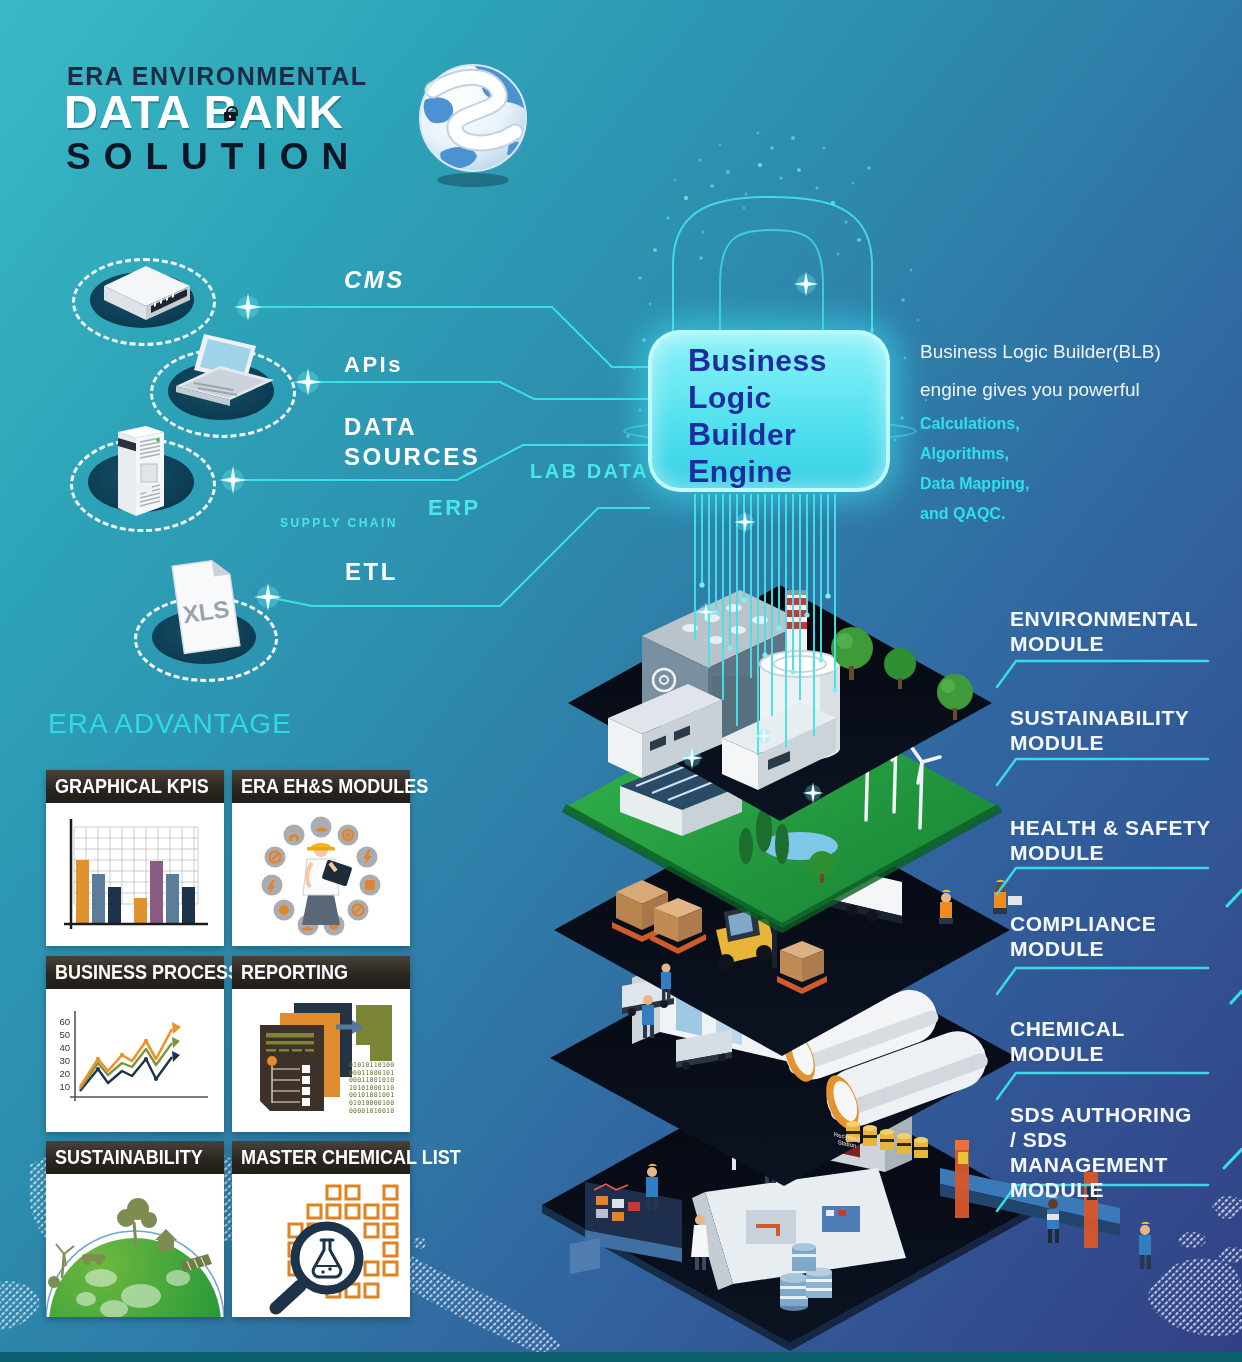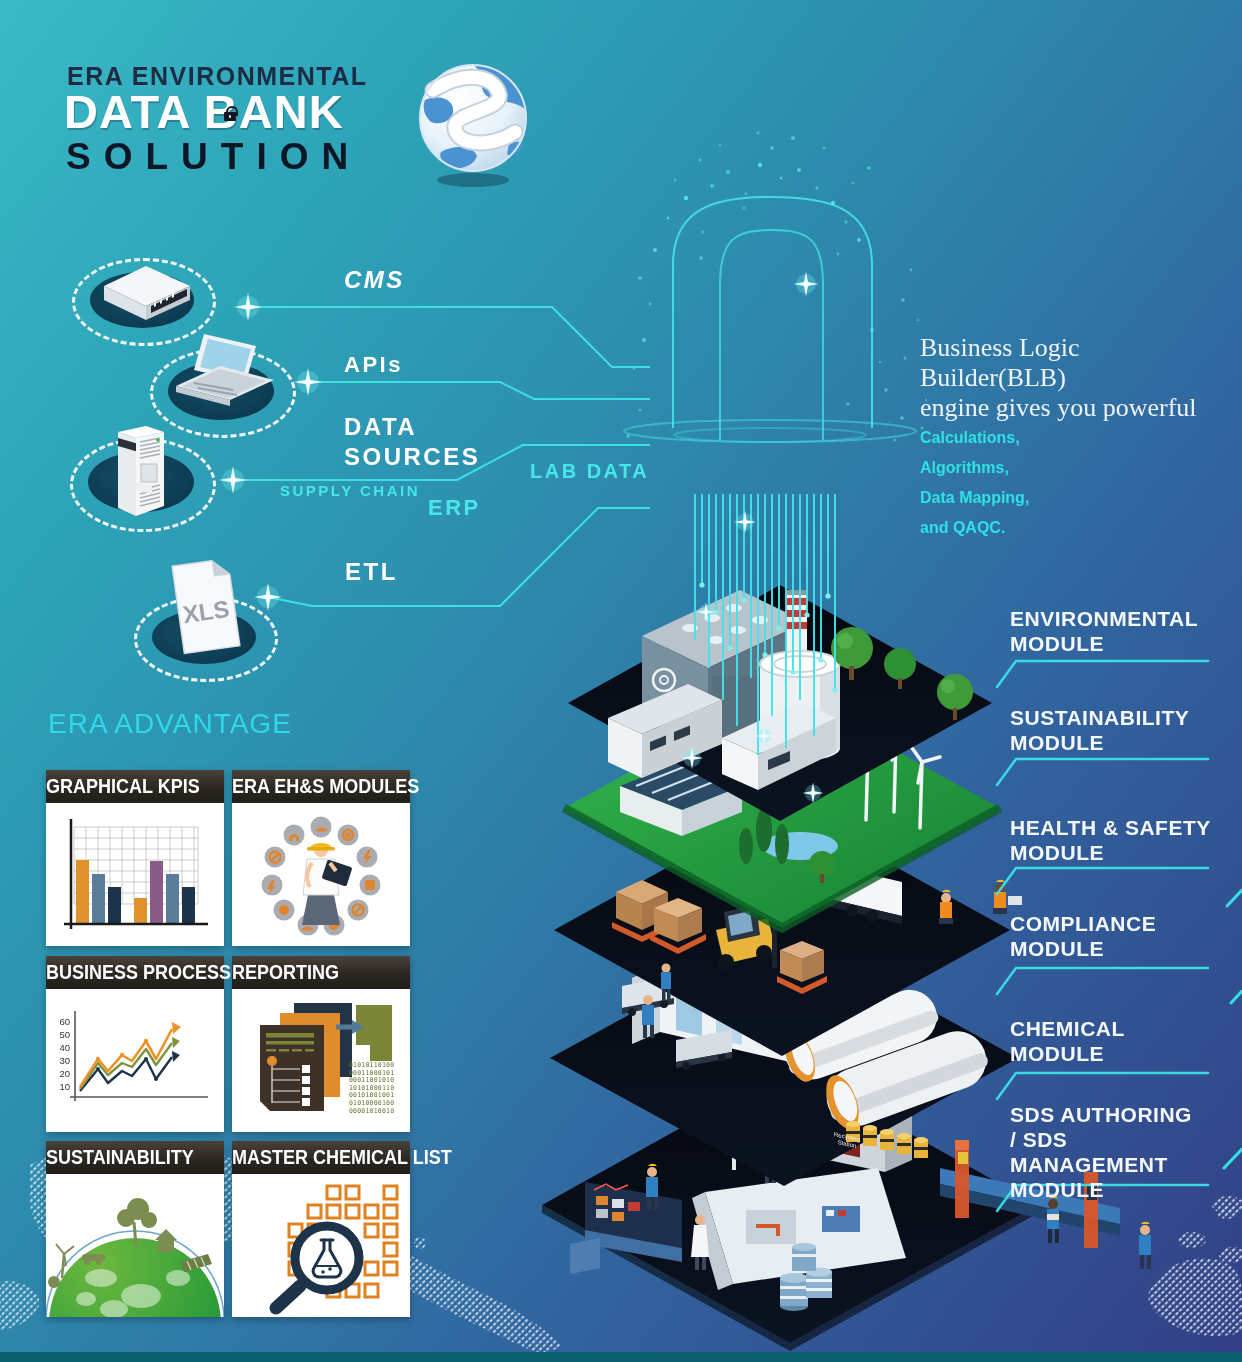--- a/index.html
+++ b/index.html
@@ -18,44 +18,44 @@
   .brand-lock .bodyy{position:absolute;left:0;top:6px;width:12px;height:9px;background:#10151f;border-radius:1px;}
   .brand-lock .hole{position:absolute;left:5px;top:9px;width:2px;height:3px;background:#fff;border-radius:50%;}
   
   .src-label{color:#ffffff;font-weight:700;letter-spacing:2.5px;}
   .lbl-cms{left:344px;top:266px;font-size:24px;font-style:italic;}
   .lbl-apis{left:344px;top:352px;font-size:22px;}
   .lbl-ds{left:344px;top:412px;font-size:24px;line-height:30px;}
   .lbl-etl{left:345px;top:558px;font-size:24px;}
   .cyan-label{color:#49e6e9;font-weight:700;letter-spacing:2.5px;}
   .lbl-lab{left:530px;top:460px;font-size:20px;}
-  .lbl-supply{left:280px;top:482px;font-size:15px;}
+  .lbl-supply{left:280px;top:516px;font-size:12px;}
   .lbl-erp{left:428px;top:495px;font-size:22px;}
   
   .src-ellipse{border:3px dashed #f2f7f9;border-radius:50%;}
   .src-inner{background:radial-gradient(ellipse at 45% 40%,#145067 0%,#0c3a50 75%);border-radius:50%;}
   
   .blb-body{left:648px;top:330px;width:242px;height:162px;border-radius:32px;
     background:linear-gradient(180deg,#8df2f8 0%,#55e2ef 55%,#35cfe4 100%);
     border:4px solid rgba(195,250,253,.95);box-sizing:border-box;
     box-shadow:0 0 34px 8px rgba(64,228,243,.60), inset 0 0 22px rgba(255,255,255,.55);}
   .blb-text{position:absolute;left:36px;top:8px;}
   .blb-line{font-size:30px;line-height:36px;color:#1d2d9d;font-weight:700;letter-spacing:.5px;}
   .blb-line .first{font-weight:800;font-size:32px;}
   .blb-desc{left:920px;top:333px;width:310px;}
-  .desc-white{font-size:26px;line-height:30px;color:#eef3f8;font-family:Liberation Serif, serif;}
+  .desc-white{font-size:19px;line-height:38px;color:#eef3f8;}
   .desc-cyan{font-size:16px;line-height:30px;color:#2fe0e6;font-weight:700;}
   
   .module-label{position:absolute;left:1010px;width:210px;font-size:21px;font-weight:700;
     color:#f4f7fb;line-height:25px;letter-spacing:.5px;}
   
   .adv-title{left:48px;top:708px;font-size:28px;font-weight:400;color:#2ed9e9;letter-spacing:1px;}
   .card{position:absolute;width:178px;height:176px;background:#ffffff;box-shadow:0 3px 7px rgba(0,0,0,.28);}
   .card-header{height:33px;background:linear-gradient(180deg,#4a423a 0%,#2b2620 55%,#211d18 100%);
-    color:#fff;display:flex;align-items:center;box-sizing:border-box;}
+    color:#fff;display:flex;align-items:center;padding-left:9px;box-sizing:border-box;}
   .card-header span{font-size:20px;font-weight:700;letter-spacing:0px;transform:scaleX(.9);transform-origin:0 50%;white-space:nowrap;}
   .card-body{position:relative;width:178px;height:143px;background:#fff;overflow:hidden;}
   .binary{position:absolute;left:117px;top:73px;font-family:"DejaVu Sans Mono",monospace;
     font-size:6.5px;line-height:7.6px;letter-spacing:.2px;color:#6a7430;}
   .recycle-sign-text{position:absolute;left:830px;top:1134px;width:34px;font-size:6px;line-height:6.5px;
     color:#f4e9e2;text-align:center;transform:skewY(12deg);}
   .bottom-strip{left:0;bottom:0;width:1242px;height:10px;background:#0c5f6d;}
 </style>
 </head>
 <body>
@@ -657,20 +657,28 @@
 
   <div class="abs src-label lbl-cms">CMS</div>
   <div class="abs src-label lbl-apis">APIs</div>
   <div class="abs src-label lbl-ds preline">DATA
 SOURCES</div>
   <div class="abs cyan-label lbl-lab">LAB DATA</div>
   <div class="abs cyan-label lbl-supply">SUPPLY CHAIN</div>
   <div class="abs cyan-label lbl-erp">ERP</div>
   <div class="abs src-label lbl-etl">ETL</div>
 
+  <div class="abs blb-body">
+    <div class="blb-text">
+      <div class="blb-line"><span class="first">B</span><span>usiness</span></div>
+      <div class="blb-line"><span class="first">L</span><span>ogic</span></div>
+      <div class="blb-line"><span class="first">B</span><span>uilder</span></div>
+      <div class="blb-line"><span class="first">E</span><span>ngine</span></div>
+    </div>
+  </div>
 
   <div class="abs blb-desc">
     <div class="desc-white preline">Business Logic Builder(BLB)
 engine gives you powerful</div>
     <div class="desc-cyan preline">Calculations,
 Algorithms,
 Data Mapping,
 and QAQC.</div>
   </div>
 

